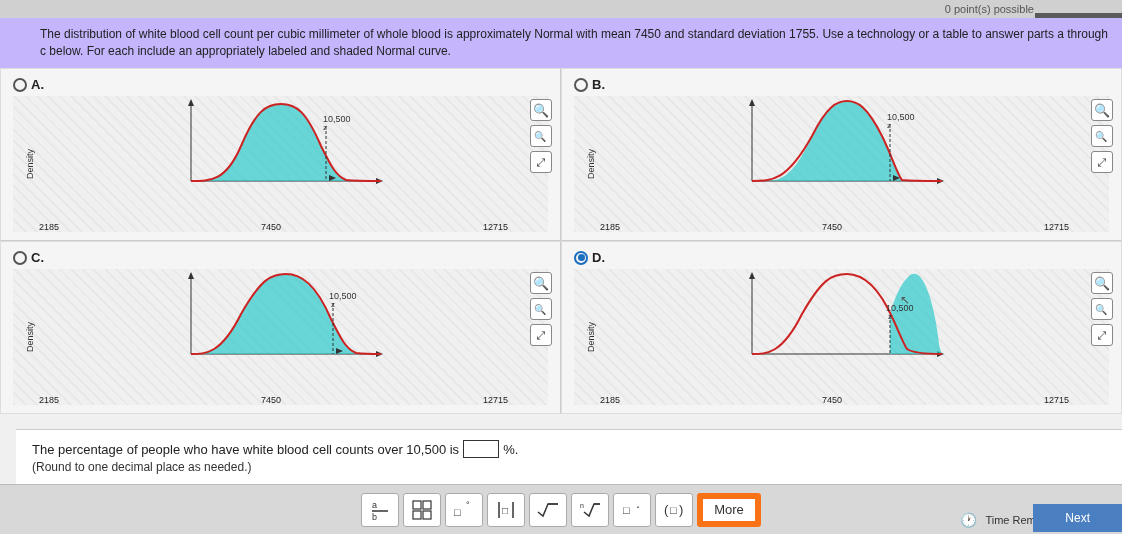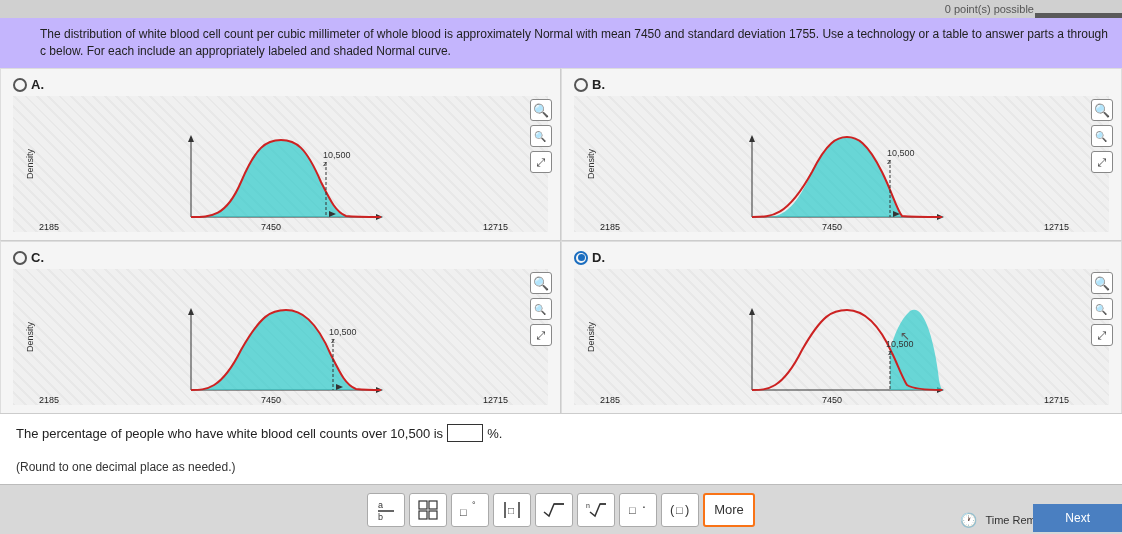--- a/index.html
+++ b/index.html
@@ -112,21 +112,21 @@
       width: 7px;
       height: 7px;
       border-radius: 50%;
       background: #1a6dbf;
     }
 
     
     .curve-container {
       flex: 1;
       display: flex;
-      align-items: flex-end;
+      align-items: flex-start;
       justify-content: center;
       position: relative;
     }
 
     
     .zoom-icons {
       position: absolute;
       right: 8px;
       top: 30px;
       display: flex;
@@ -143,21 +143,21 @@
       align-items: center;
       justify-content: center;
       font-size: 13px;
       cursor: pointer;
       color: #333;
     }
 
     
     .answer-area {
       position: absolute;
-      bottom: 50px; left: 0; right: 0;
+      bottom: 50px; left: 16px; right: 0;
       background: white;
       padding: 10px 16px;
       font-size: 13px;
       color: #222;
       border-top: 1px solid #ccc;
     }
     .answer-line {
       display: flex;
       align-items: center;
       gap: 4px;
@@ -190,24 +190,24 @@
       border: 1px solid #aaa;
       border-radius: 3px;
       cursor: pointer;
       font-size: 13px;
       display: flex;
       align-items: center;
       justify-content: center;
       color: #333;
     }
     .math-btn-more {
-      width: 52px;
+      width: 64px;
       height: 34px;
       background: white;
-      border: 2px solid #f97316;
+      border: 6px solid #f97316;
       border-radius: 3px;
       cursor: pointer;
       font-size: 13px;
       display: flex;
       align-items: center;
       justify-content: center;
       color: #333;
     }
     .next-btn {
       position: absolute;
@@ -420,21 +420,21 @@
     </div>
 
   </div>
 
   <div class="answer-area">
     <div class="answer-line">
       <span>The percentage of people who have white blood cell counts over 10,500 is</span>
       <input class="answer-input" type="text" style="">
       <span>%.</span>
     </div>
-    <div style="margin-top:18px; font-size:12px; color:#333;">(Round to one decimal place as needed.)</div>
+    <div style="margin-top:2px; font-size:12px; color:#333;">(Round to one decimal place as needed.)</div>
   </div>
 
   <div class="math-toolbar">
 
     <button class="math-btn" title="fraction">
       <svg width="24" height="24" viewBox="0 0 24 24">
           <text x="4" y="10" font-size="9" fill="#333">a</text>
           <line x1="4" y1="13" x2="20" y2="13" stroke="#333" stroke-width="1.5"></line>
           <text x="4" y="22" font-size="9" fill="#333">b</text>
         </svg>

